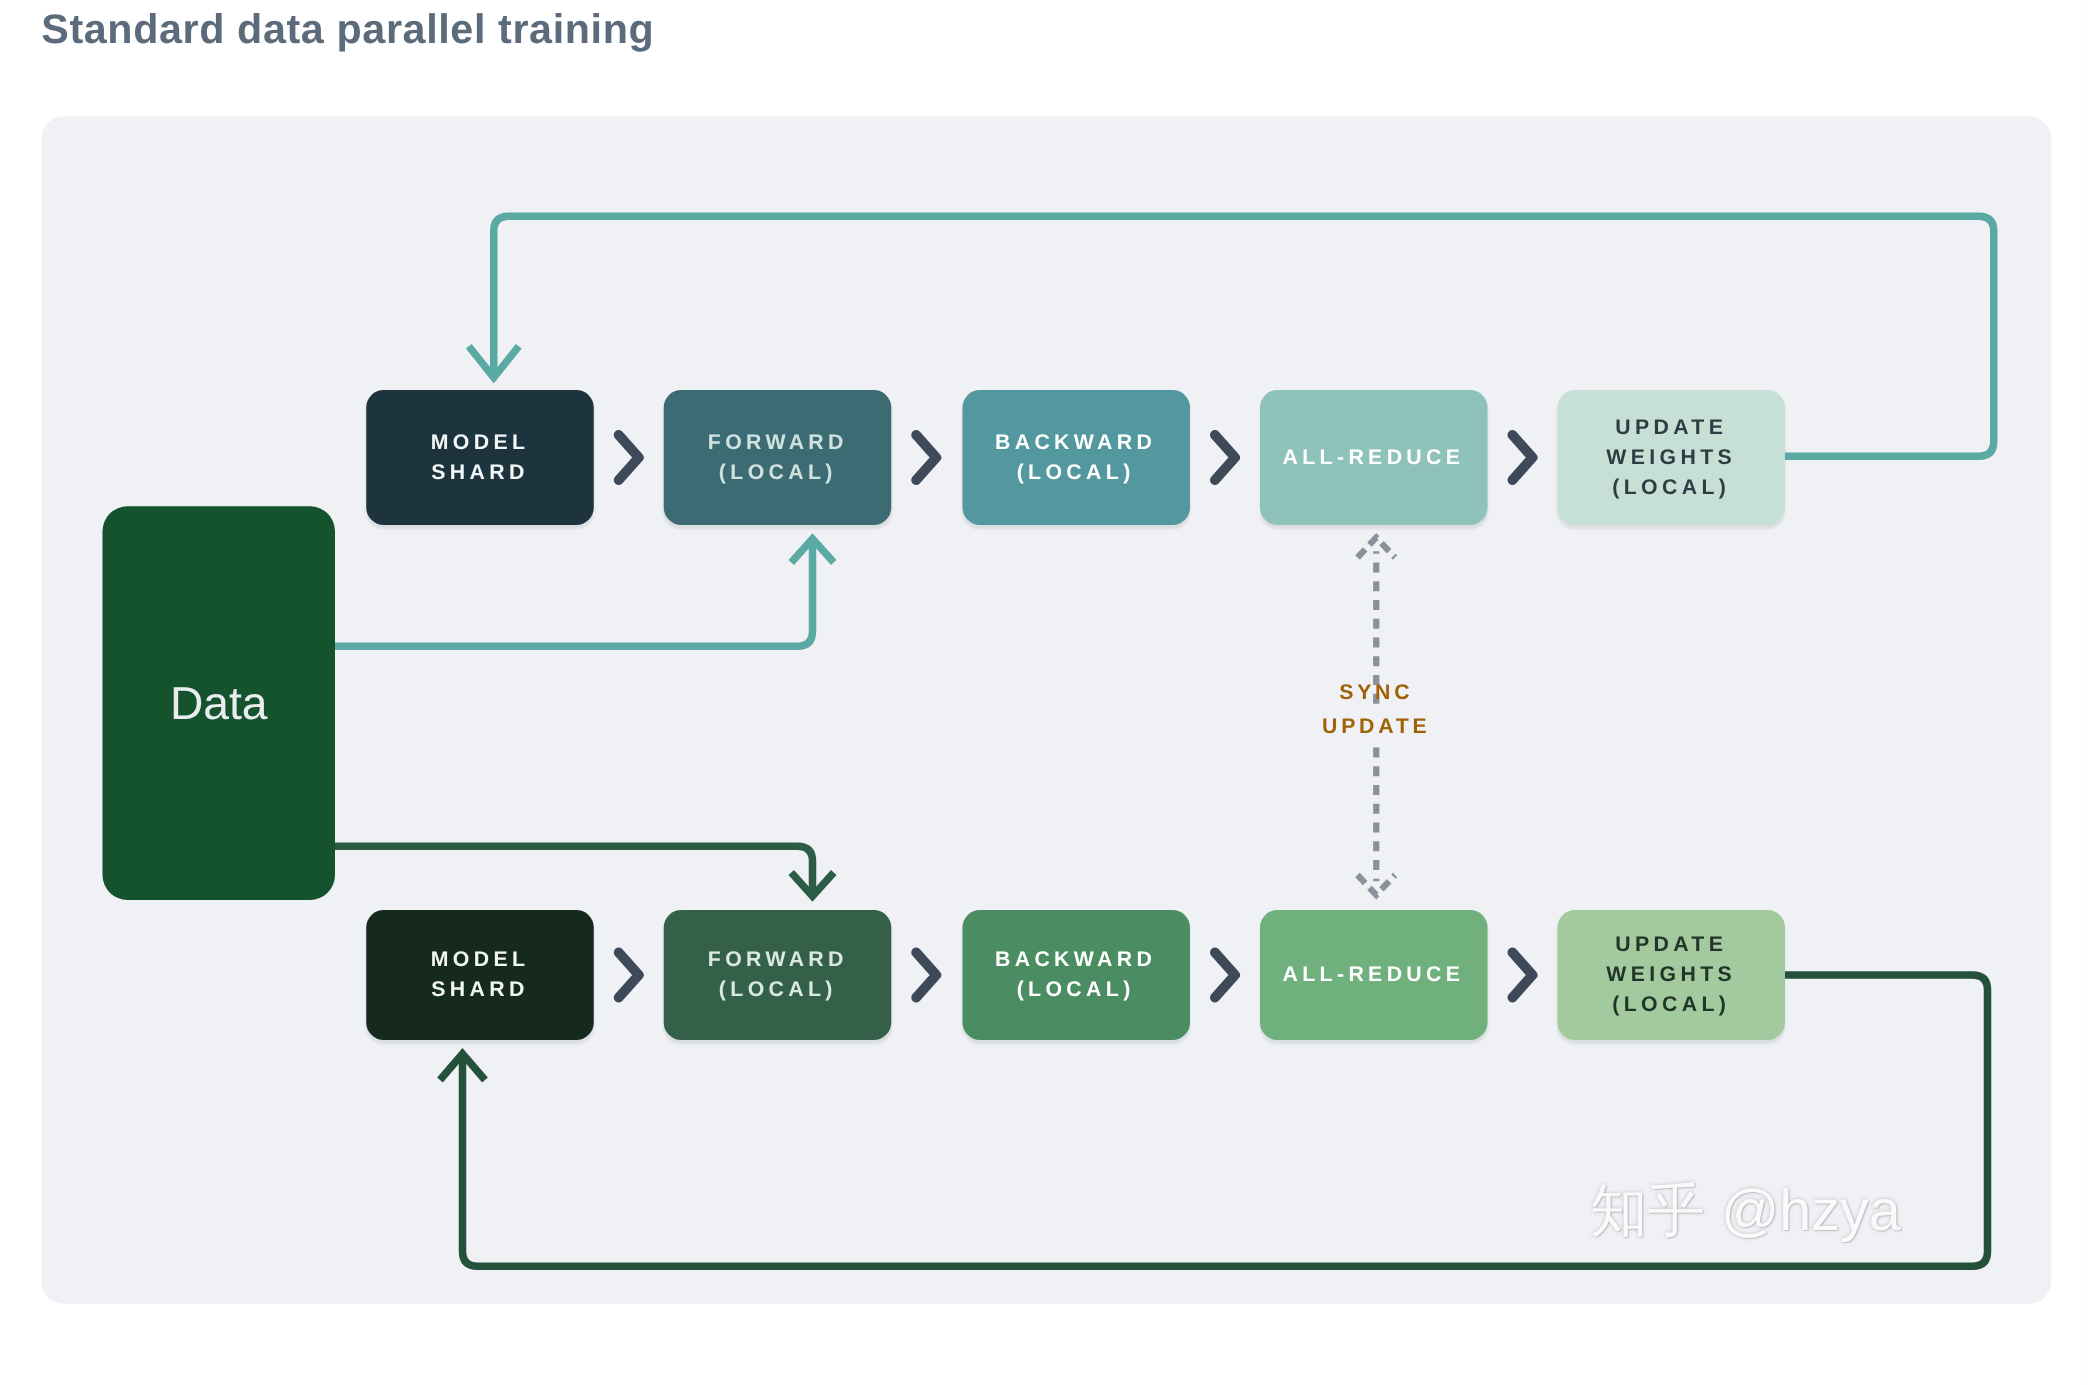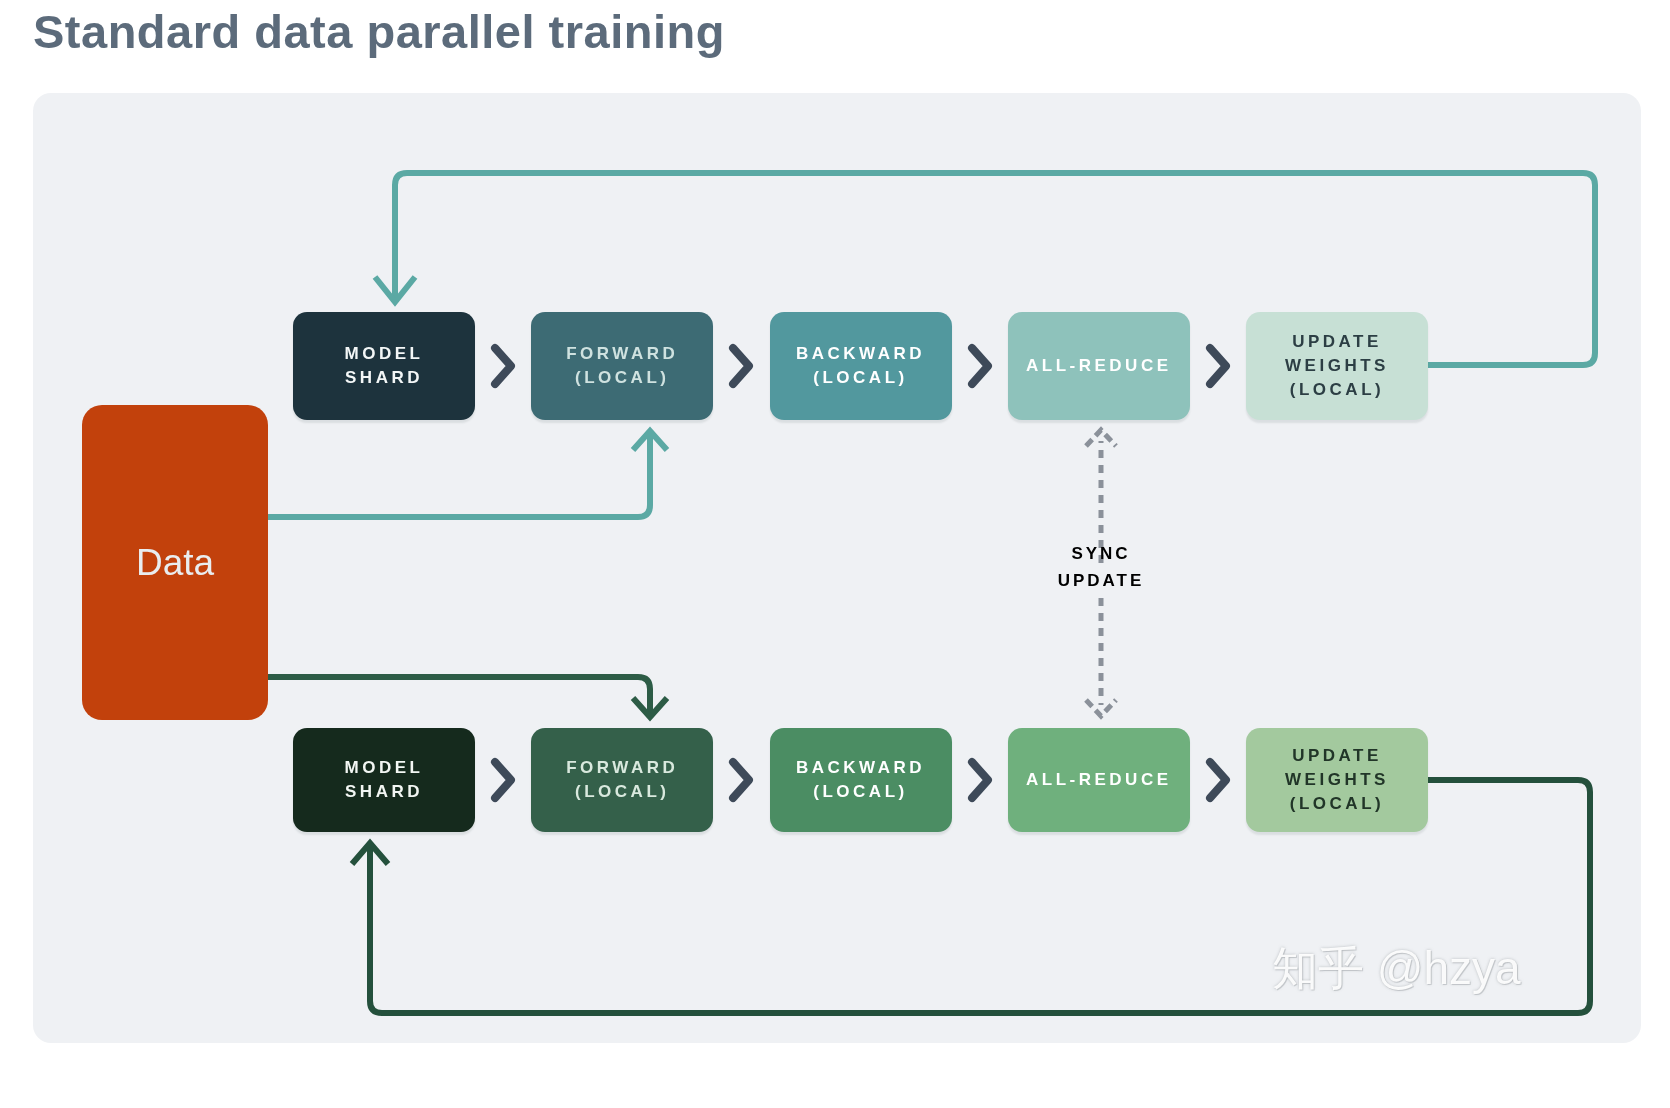--- a/index.html
+++ b/index.html
@@ -1,33 +1,33 @@
 <!DOCTYPE html>
 <html><head>
 <meta charset="utf-8">
 <style>
   * { margin: 0; padding: 0; box-sizing: border-box; }
   html, body { width: 1670px; height: 1108px; background: #ffffff; overflow: hidden; }
   body { font-family: "Liberation Sans", "DejaVu Sans", sans-serif; position: relative; }
 
   .title {
     position: absolute; left: 33px; top: 4px;
-    font-size: 47px; font-weight: 700; color: #5c6b7b; letter-spacing: 0.5px;
+    font-size: 33px; font-weight: 700; color: #5c6b7b; letter-spacing: 0.5px;
   }
 
   .panel {
     position: absolute; left: 33px; top: 93px; width: 1608px; height: 950px;
     background: #eff1f4; border-radius: 18px;
   }
 
   .connectors { position: absolute; left: 0; top: 0; width: 1608px; height: 950px; }
 
   .data-box {
     position: absolute; left: 49px; top: 312px; width: 186px; height: 315px;
-    background: #c2410c; border-radius: 20px;
+    background: #14532d; border-radius: 20px;
     display: flex; align-items: center; justify-content: center;
   }
   .data-box .data-label { color: #e9edf0; font-size: 37px; font-weight: 400; }
 
   .pipeline-row {
     position: absolute; left: 260px; width: 1135px;
     display: flex; justify-content: space-between; align-items: center;
   }
   .row-top { top: 219px; height: 108px; }
   .row-bottom { top: 635px; height: 104px; }
@@ -54,21 +54,21 @@
   .b1 { background: #34604a; } .b1 .line { color: #d9e9de; }
   .b2 { background: #4b8d63; } .b2 .line { color: #ffffff; }
   .b3 { background: #6fb07d; } .b3 .line { color: #ffffff; }
   .b4 { background: #a3c99e; } .b4 .line { color: #213528; }
 
   .chevron-sep { width: 26px; height: 46px; flex: 0 0 auto; }
 
   .sync-label {
     position: absolute; left: 993px; top: 447px; width: 150px;
     text-align: center; font-size: 17px; font-weight: 700; letter-spacing: 3px;
-    color: #000000; line-height: 1.6;
+    color: #a16207; line-height: 1.6;
   }
 
   .watermark {
     position: absolute; left: 1272px; top: 938px;
     font-size: 46px; font-weight: 400;
     color: rgba(255,255,255,0.92);
     text-shadow: 0 0 3px rgba(140,145,150,0.55), 1px 1px 0 rgba(160,165,170,0.4);
     white-space: nowrap;
   }
 </style>

